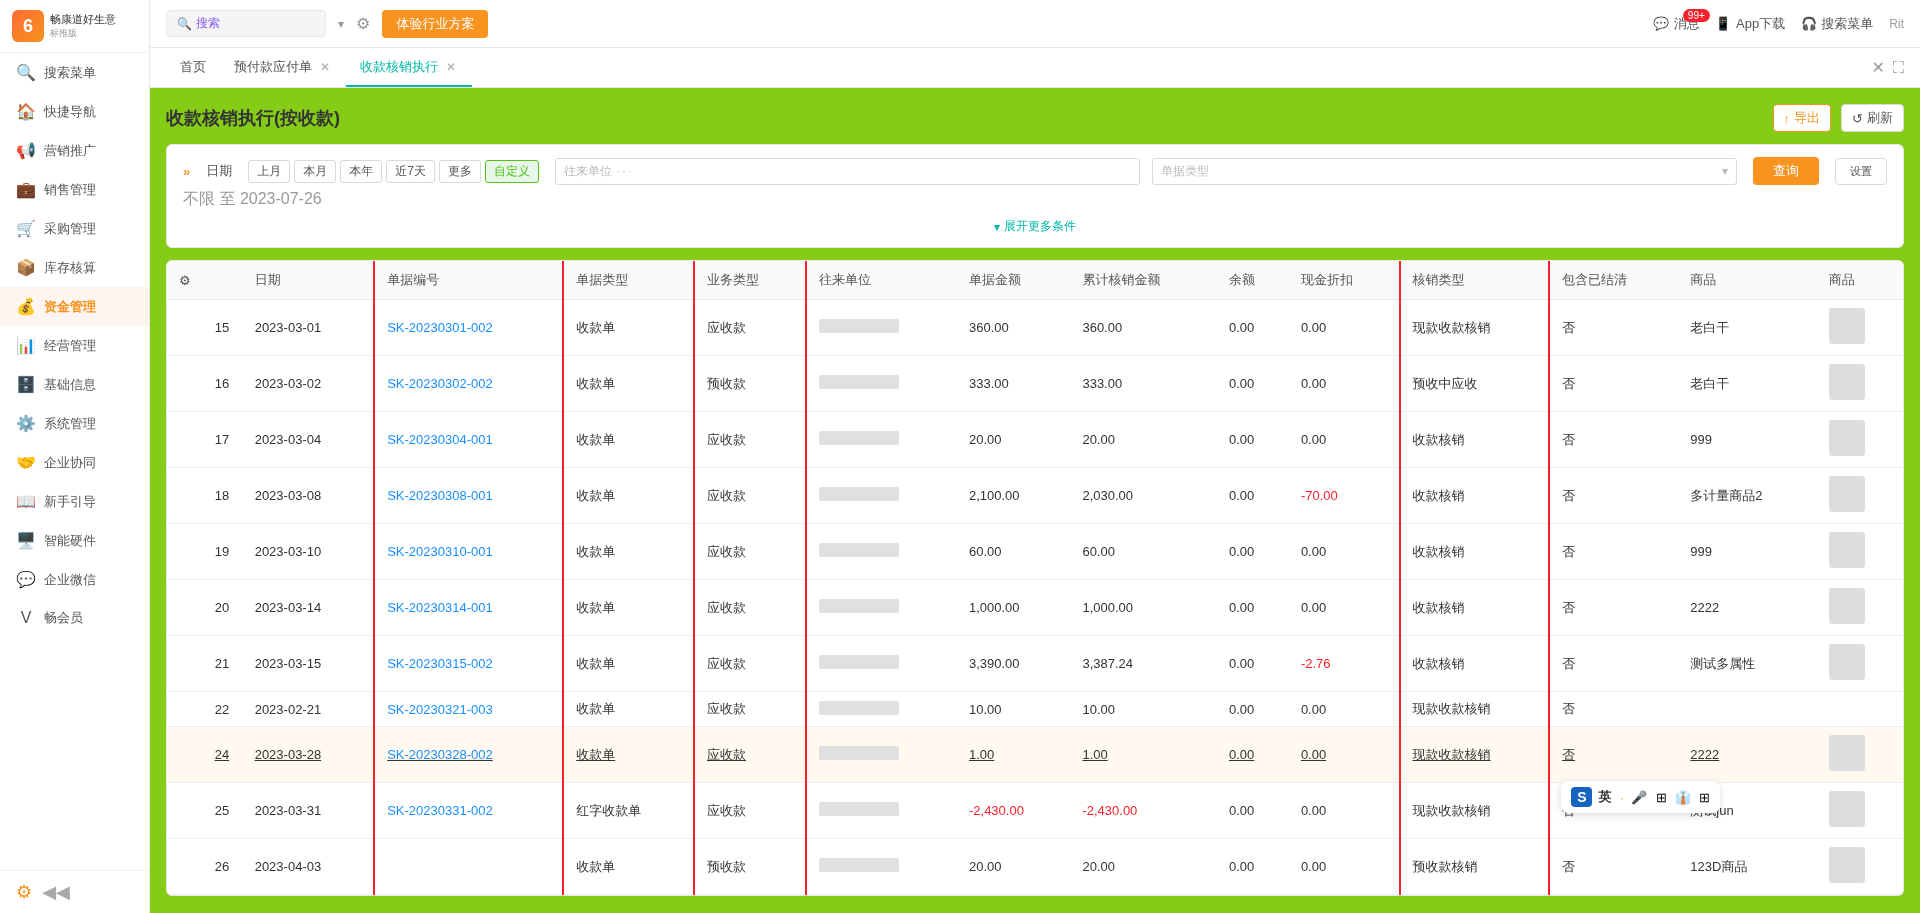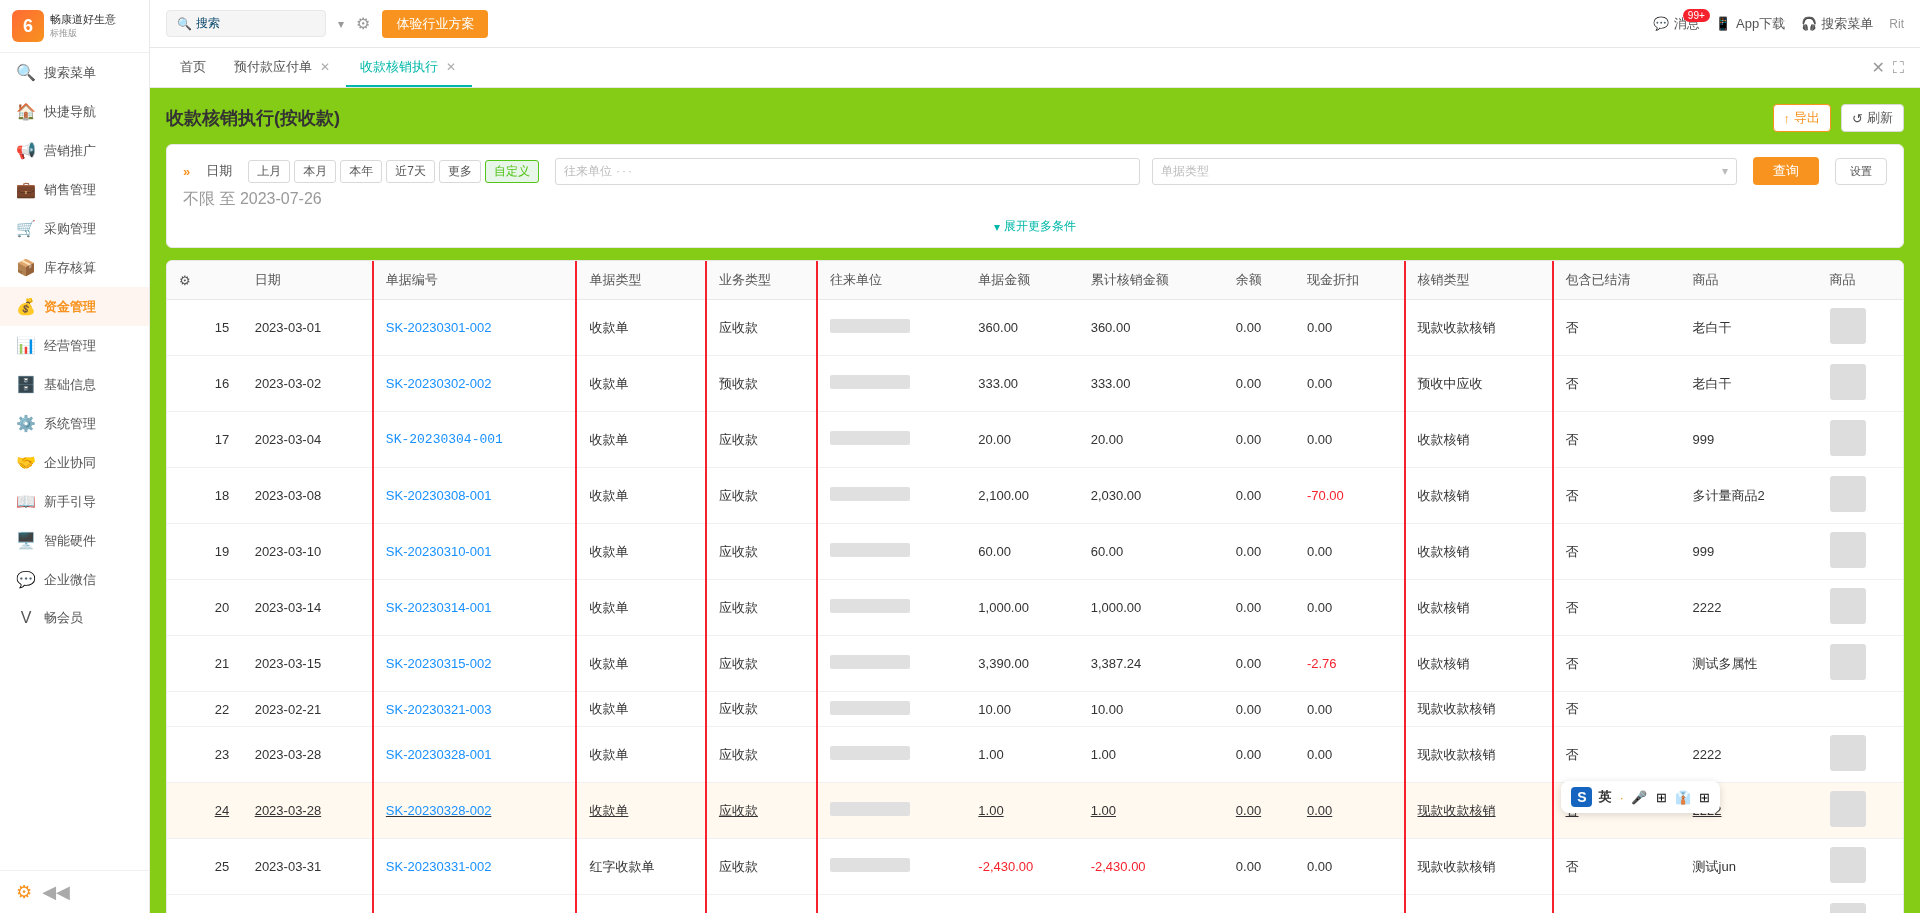--- a/index.html
+++ b/index.html
@@ -258,21 +258,21 @@
     <span class="sidebar-bottom-icon">⚙</span>
     <span class="sidebar-collapse">◀◀</span>
   </div>
 </div>
 
 <div class="main">
 
   <div class="topbar">
     <div class="topbar-search">
       <span>🔍</span>
-      <span style="color:#0c4a6e">搜索</span>
+      <span style="color:#8b5cf6">搜索</span>
     </div>
     <span class="topbar-dropdown">▾</span>
     <span class="topbar-gear">⚙</span>
     <button class="topbar-btn">体验行业方案</button>
     <div class="topbar-spacer"></div>
     <div class="topbar-right">
       <div class="topbar-msg">
         <span>💬</span>
         <span>消息</span>
         <span class="badge">99+</span>
@@ -409,21 +409,21 @@
       <td class="">0.00</td>
       <td style="border-left:2px solid #f5222d;border-right:2px solid #f5222d;">预收中应收</td>
       <td>否</td>
       <td>老白干</td>
       <td><div style="width:36px;height:36px;background:#ddd;border-radius:3px;display:inline-block;"></div></td>
     </tr>
             <tr>
       <td class="gear-col"></td>
       <td>17</td>
       <td>2023-03-04</td>
-      <td style="border-left:2px solid #f5222d;border-right:2px solid #f5222d;font-family:Liberation Mono, monospace;"><a class="link-text" href="#">SK-20230304-001</a></td>
+      <td style="border-left:2px solid #f5222d;border-right:2px solid #f5222d;"><a class="link-text" href="#">SK-20230304-001</a></td>
       <td>收款单</td>
       <td style="border-left:2px solid #f5222d;border-right:2px solid #f5222d;">应收款</td>
       <td><span style="display:inline-block;width:80px;height:14px;background:#e0e0e0;border-radius:2px;"></span></td>
       <td class="">20.00</td>
       <td class="">20.00</td>
       <td>0.00</td>
       <td class="">0.00</td>
       <td style="border-left:2px solid #f5222d;border-right:2px solid #f5222d;">收款核销</td>
       <td>否</td>
       <td>999</td>
@@ -506,37 +506,20 @@
       <td style="border-left:2px solid #f5222d;border-right:2px solid #f5222d;">应收款</td>
       <td><span style="display:inline-block;width:80px;height:14px;background:#e0e0e0;border-radius:2px;"></span></td>
       <td class="">10.00</td>
       <td class="">10.00</td>
       <td>0.00</td>
       <td class="">0.00</td>
       <td style="border-left:2px solid #f5222d;border-right:2px solid #f5222d;">现款收款核销</td>
       <td>否</td>
       <td></td>
       <td></td>
-    </tr>
-            <tr>
-      <td class="gear-col"></td>
-      <td>23</td>
-      <td>2023-03-28</td>
-      <td style="border-left:2px solid #f5222d;border-right:2px solid #f5222d;"><a class="link-text" href="#">SK-20230328-001</a></td>
-      <td>收款单</td>
-      <td style="border-left:2px solid #f5222d;border-right:2px solid #f5222d;">应收款</td>
-      <td><span style="display:inline-block;width:80px;height:14px;background:#e0e0e0;border-radius:2px;"></span></td>
-      <td class="">1.00</td>
-      <td class="">1.00</td>
-      <td>0.00</td>
-      <td class="">0.00</td>
-      <td style="border-left:2px solid #f5222d;border-right:2px solid #f5222d;">现款收款核销</td>
-      <td>否</td>
-      <td>2222</td>
-      <td><div style="width:36px;height:36px;background:#ddd;border-radius:3px;display:inline-block;"></div></td>
     </tr>
             <tr class="highlighted">
       <td class="gear-col"></td>
       <td>24</td>
       <td>2023-03-28</td>
       <td style="border-left:2px solid #f5222d;border-right:2px solid #f5222d;"><a class="link-text" href="#">SK-20230328-002</a></td>
       <td>收款单</td>
       <td style="border-left:2px solid #f5222d;border-right:2px solid #f5222d;">应收款</td>
       <td><span style="display:inline-block;width:80px;height:14px;background:#e0e0e0;border-radius:2px;"></span></td>
       <td class="">1.00</td>

